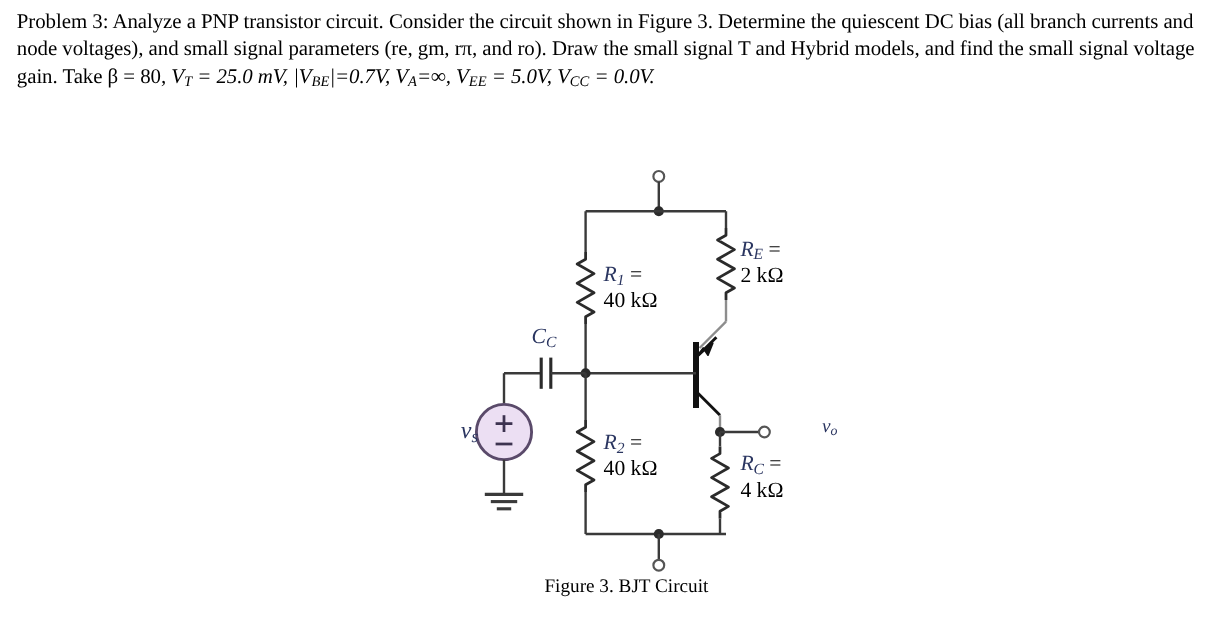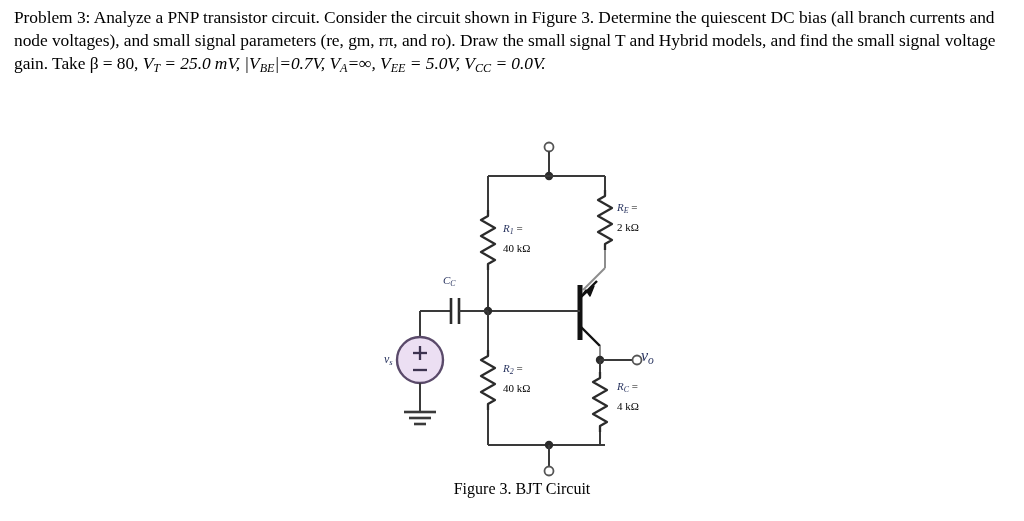--- a/index.html
+++ b/index.html
@@ -29,38 +29,38 @@
   #figure-caption{
     position:absolute;
     left:0; top:360px; width:1024px;
     text-align:center;
     font-size:16px;
     padding-left:10px;
   }
   .lbl{
     position:absolute;
     font-family:"Liberation Serif", serif;
-    font-size:11px;
+    font-size:18px;
     line-height:16.5px;
     color:#000000;
     white-space:nowrap;
   }
   .lbl .sym{
     color:#2a3560;
     font-style:italic;
     font-family:"Liberation Serif", serif;
   }
   .lbl .sym .sub{font-size:0.72em;vertical-align:-0.24em;font-style:italic;}
   .lbl-r1{left:503px; top:100px;}
   .lbl-re{left:617px; top:79px;}
   .lbl-r2{left:503px; top:240px;}
   .lbl-rc{left:617px; top:258px;}
   .lbl-cc{left:443px; top:152px;}
-  .lbl-vs{left:384px; top:231px; font-size:12px;}
-  .lbl-vo{left:641px; top:228px; font-size:16px;}
+  .lbl-vs{left:384px; top:231px; font-size:20px;}
+  .lbl-vo{left:641px; top:228px; font-size:16px;padding-left:44px;}
 </style>
 </head>
 <body>
 
 <div id="problem-text">
   <span class="bold">Problem 3:</span><span> Analyze a PNP transistor circuit. Consider the circuit shown in Figure 3. Determine the</span>
   <span>quiescent DC bias (all branch currents and node voltages), and small signal parameters (re, gm, rπ, and</span>
   <span>ro). Draw the small signal T and Hybrid models, and find the small signal voltage gain. Take β = 80,</span>
   <span class="nowrap"><span>V</span><span class="sub">T</span><span> = 25.0 mV, |V</span><span class="sub">BE</span><span>|=0.7V, V</span><span class="sub">A</span><span>=∞, V</span><span class="sub">EE</span><span> = 5.0V, V</span><span class="sub">CC</span><span> = 0.0V.</span></span>
 </div>

